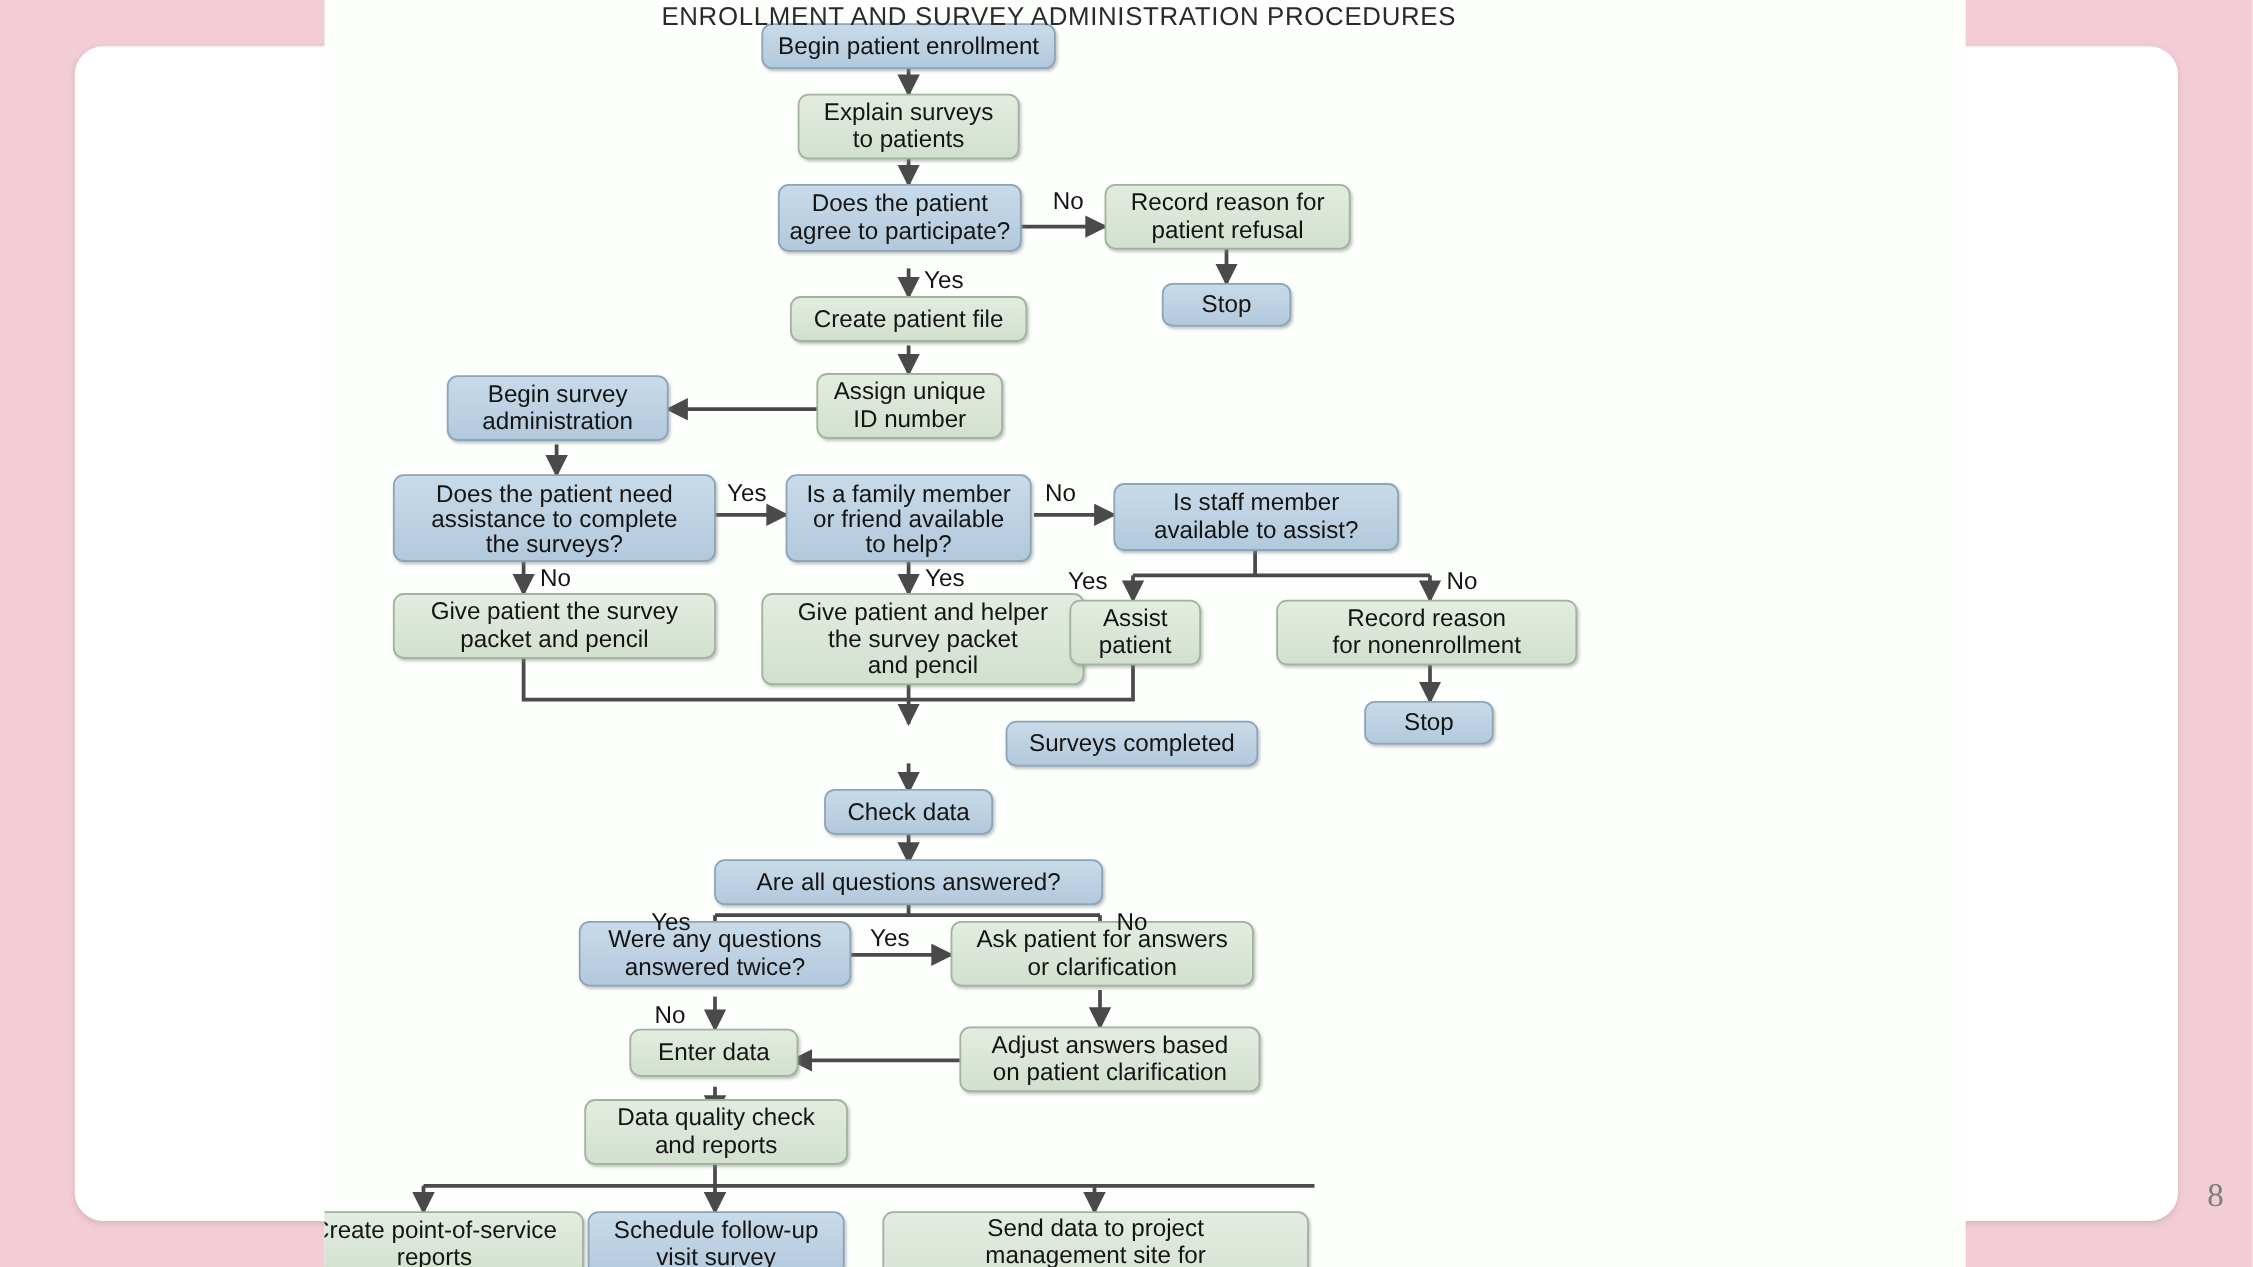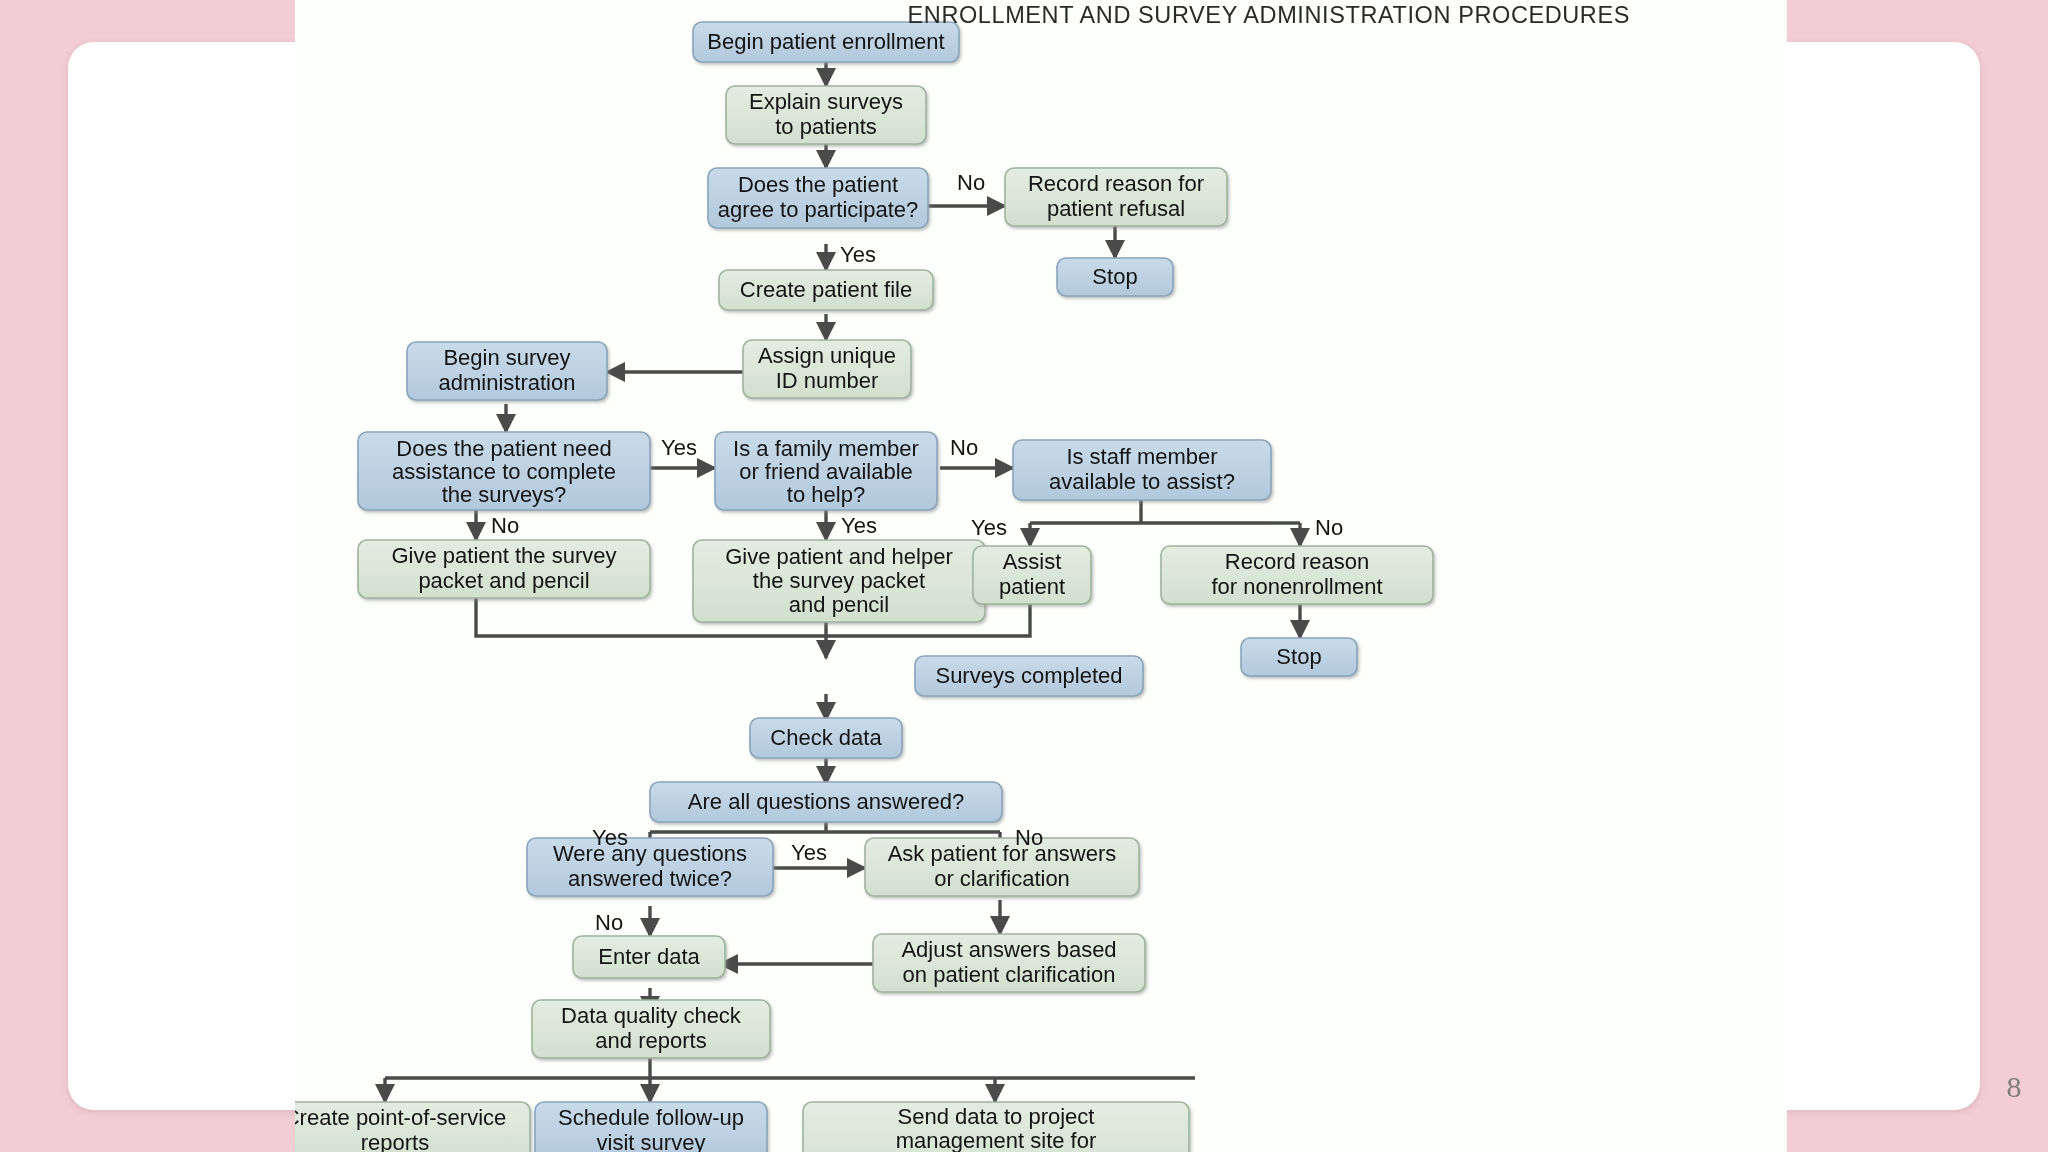--- a/index.html
+++ b/index.html
@@ -48,21 +48,21 @@
     position: absolute;
     left: 295px; top: 0px;
     width: 1492px; height: 1152px;
     background: #fcfffb;
   }
   .figure svg { display: block; }
   .chart-title {
     position: absolute;
     left: 0; top: 0;
     width: 1335px;
-    text-align: right;
+    text-align: center;
     font-size: 23.5px;
     letter-spacing: 0.6px;
     color: #2a2a2a;
     font-family: "Liberation Sans", sans-serif;
   }
   text { font-family: "Liberation Sans", sans-serif; }
 </style>
 </head>
 <body>
 

